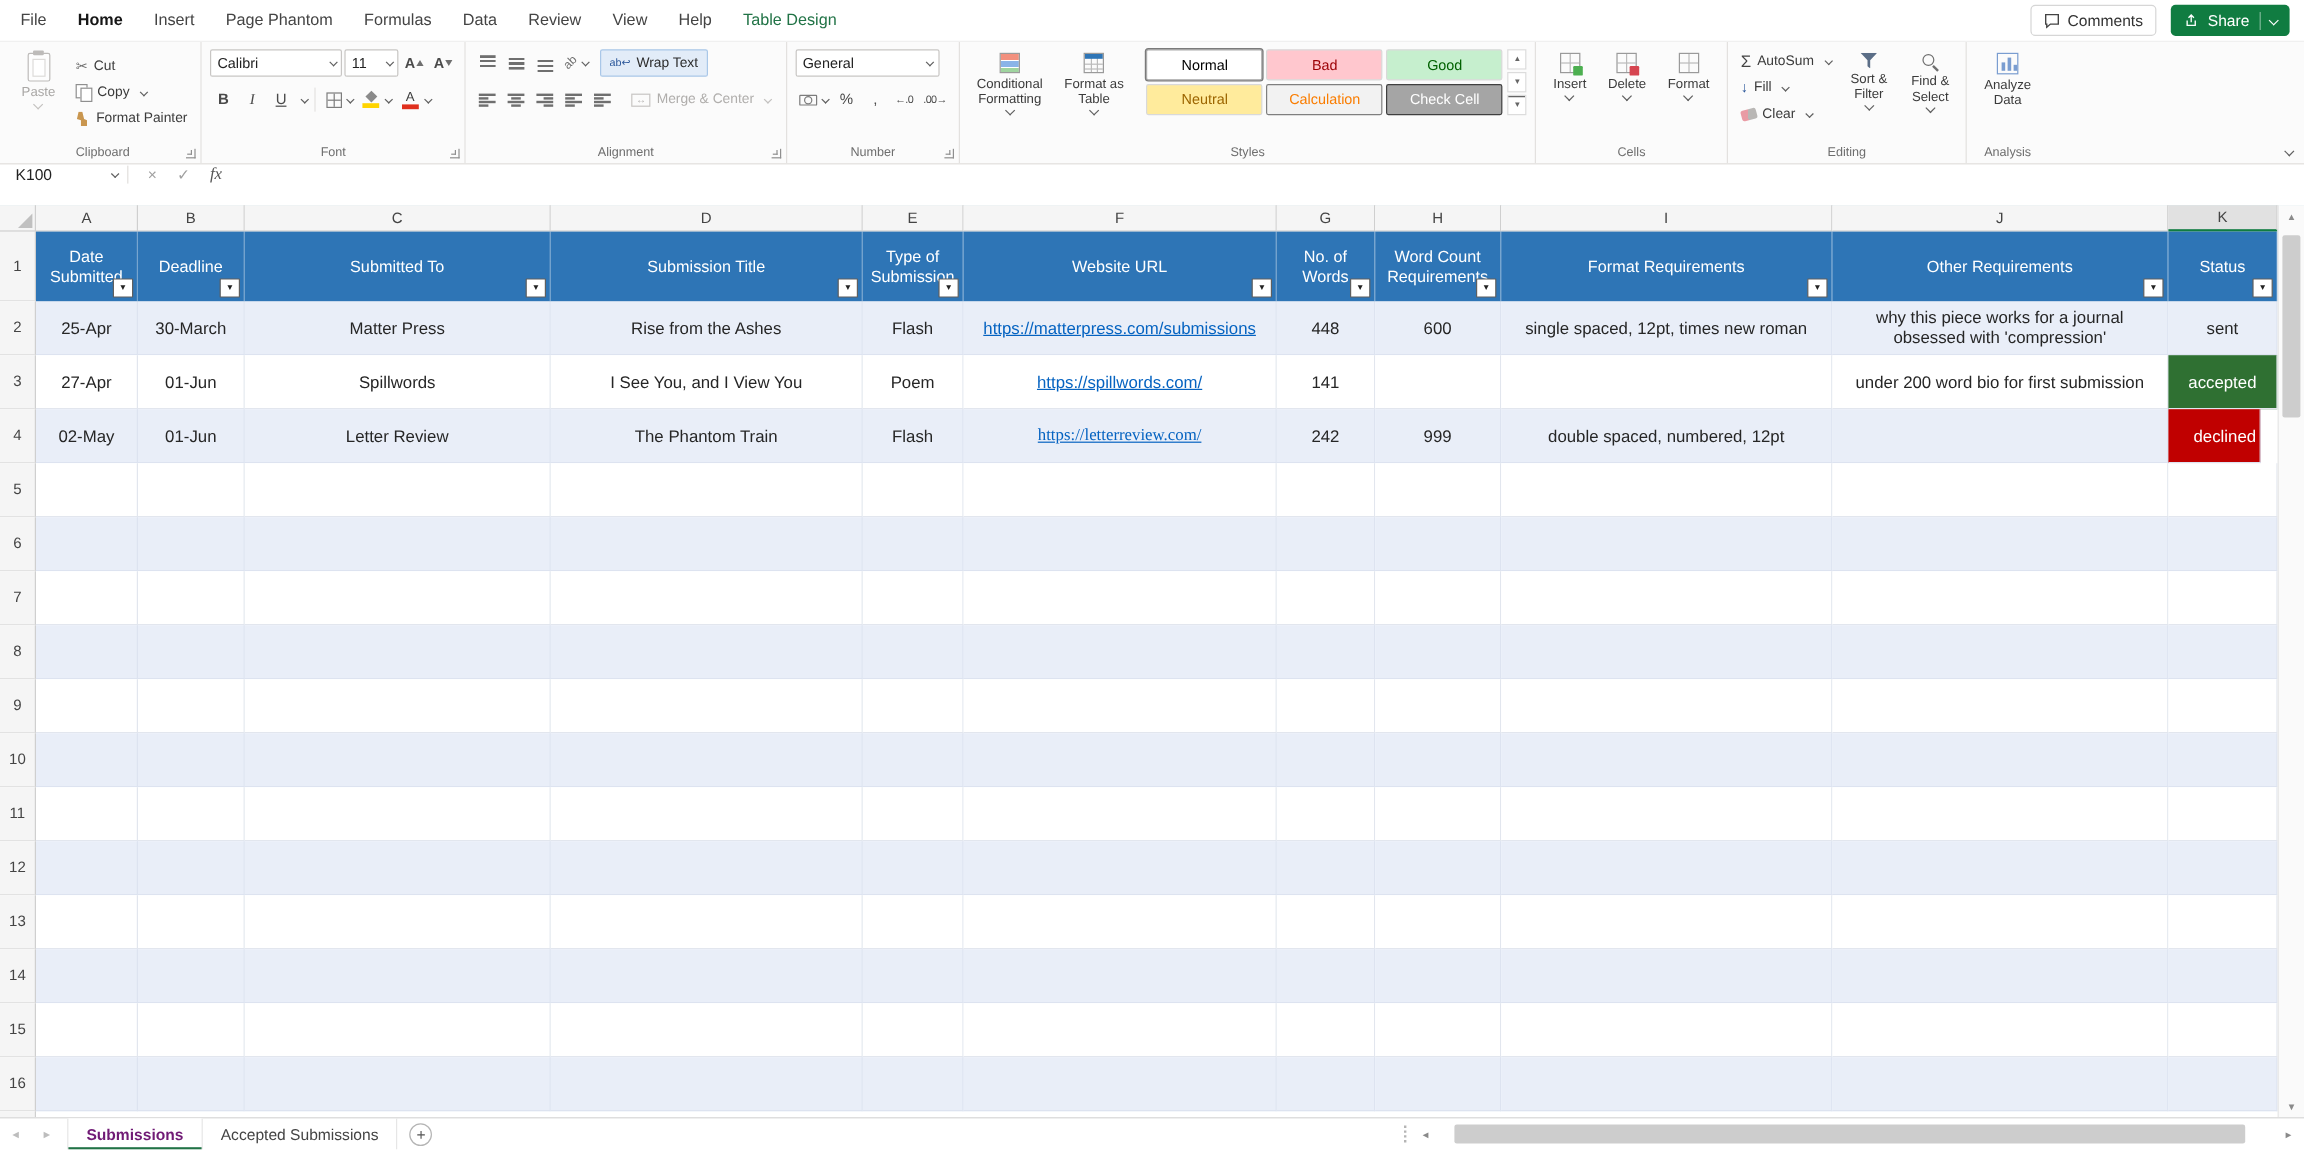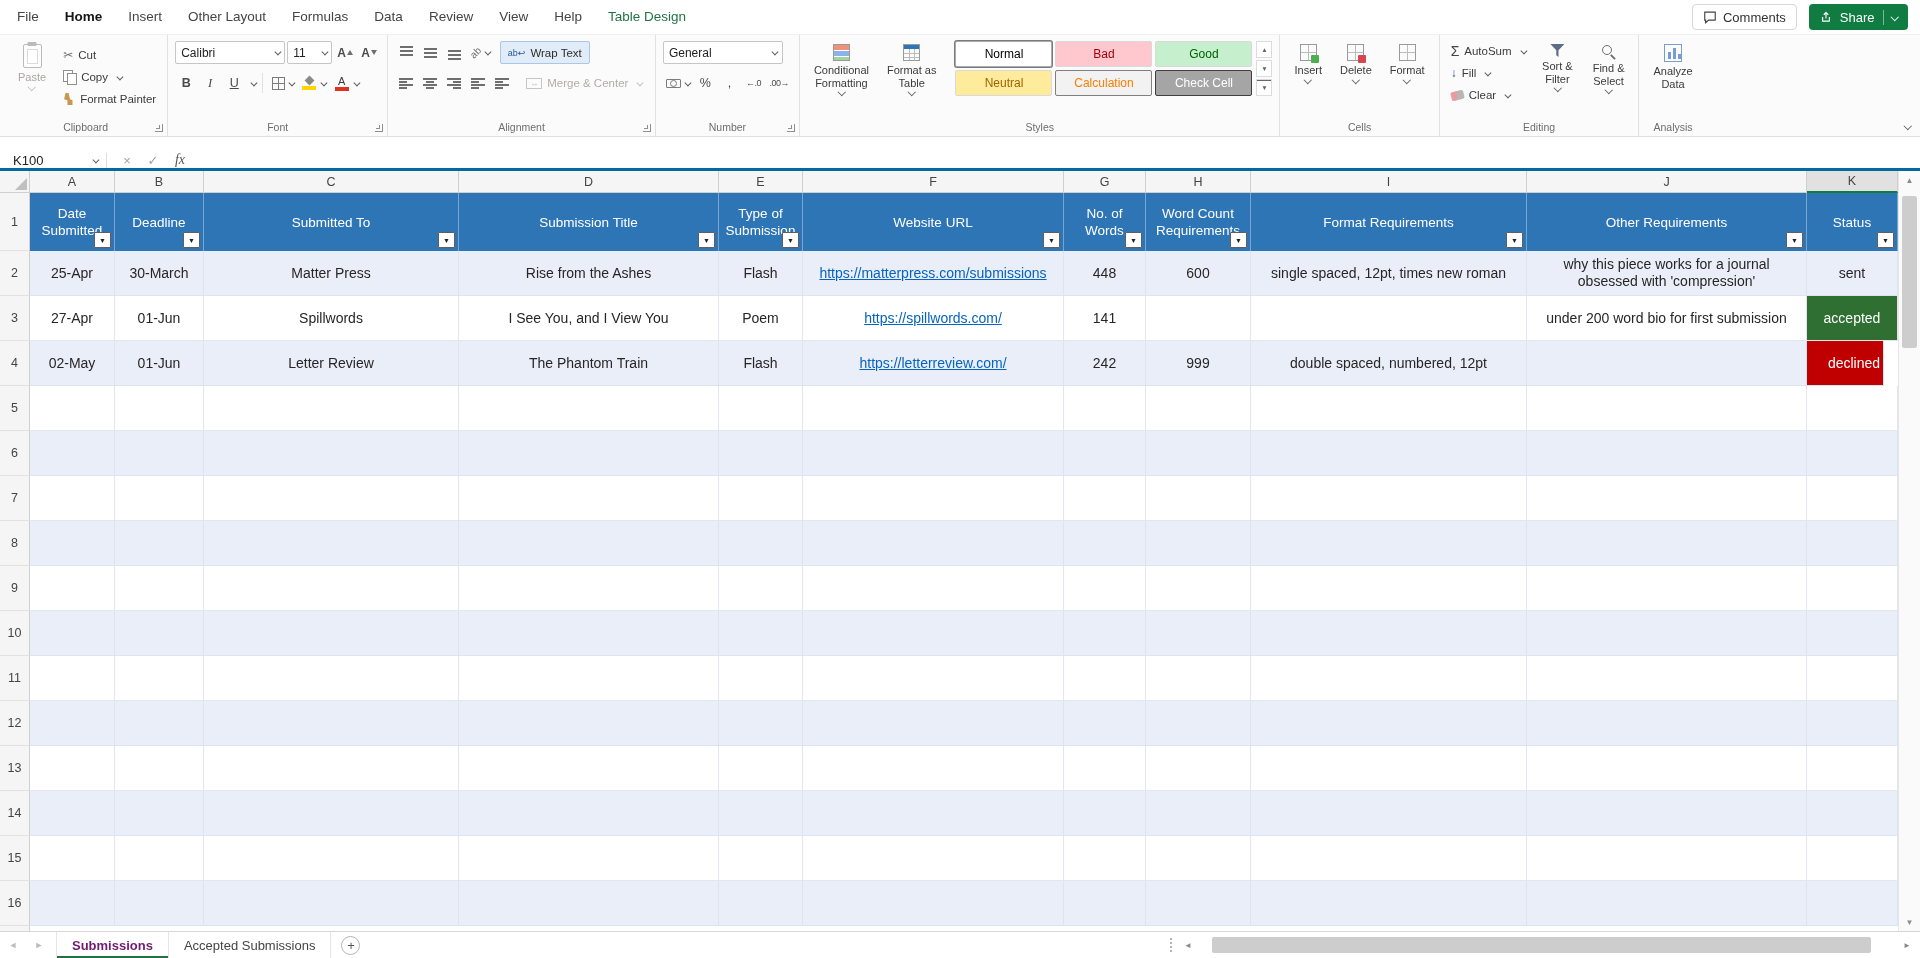--- a/index.html
+++ b/index.html
@@ -92,21 +92,21 @@
 .gallery-wrap{display:flex;margin-left:8px}
 .gallery{display:grid;grid-template-columns:repeat(3,97px);grid-auto-rows:26px;gap:3px}
 .style-chip{display:flex;align-items:center;justify-content:center;font-size:12px;border-radius:2px;overflow:hidden;white-space:nowrap}
 .style-chip.selected{box-shadow:0 0 0 1px #7a7a7a}
 .gal-arrows{display:flex;flex-direction:column;justify-content:space-between;margin-left:4px}
 .gbtn{width:16px;height:17px;border:1px solid #dcdcdc;background:#fff;font-size:6.5px;color:#666;display:flex;align-items:center;justify-content:center}
 .gbtn.more{box-shadow:inset 0 3px 0 -2px #666}
 .collapse-chev{position:absolute;right:10px;bottom:8px}
 
 
-.formulabar{position:absolute;top:138px;left:0;width:100%;height:36px;background:#fff;border-bottom:6px solid #0369a1;display:flex;align-items:flex-end}
+.formulabar{position:absolute;top:138px;left:0;width:100%;height:36px;background:#fff;border-bottom:3px solid #0369a1;display:flex;align-items:flex-start}
 .namebox{width:107px;display:flex;align-items:center;justify-content:space-between;padding:0 9px 0 13px;font-size:13px;color:#222;border-right:1px solid #e1dfdd}
 .fb-dots{width:7px;border-right:2px dotted #c8c6c4;margin:7px 0}
 .fb-btn{width:26px;display:flex;align-items:center;justify-content:center;font-size:13px;color:#a0a0a0}
 .fb-fx{width:28px;display:flex;align-items:center;justify-content:center;font-size:14px;color:#555;font-style:italic;font-family:"Liberation Serif",serif}
 .fb-input{flex:1;border-left:1px solid #e1dfdd;padding:0 8px;display:flex;align-items:center;font-size:13px}
 
 
 .grid{position:absolute;top:171px;left:0;width:100%;height:760px;background:#fff}
 .col-row{display:flex;height:22px}
 .corner{width:30px;height:22px;background:#f5f5f5;border-right:1px solid #cfcfcf;border-bottom:1px solid #cfcfcf;position:relative;flex:0 0 auto}
@@ -149,21 +149,21 @@
 .hthumb{position:absolute;top:5px;bottom:5px;left:14px;right:26px;background:#cdcdcd;border-radius:2px}
 </style>
 </head>
 <body>
 
 <div class="menubar">
   <div class="menu-tabs" id="menu-tabs">
       <div class="menu-tab">File</div>
       <div class="menu-tab active">Home</div>
       <div class="menu-tab">Insert</div>
-      <div class="menu-tab">Other Layout</div>
+      <div class="menu-tab">Page Phantom</div>
       <div class="menu-tab">Formulas</div>
       <div class="menu-tab">Data</div>
       <div class="menu-tab">Review</div>
       <div class="menu-tab">View</div>
       <div class="menu-tab">Help</div>
       <div class="menu-tab contextual">Table Design</div>
     </div>
   <div class="menu-right">
     <div class="comments-btn">
       <svg width="14" height="14" viewBox="0 0 16 16">
@@ -536,21 +536,21 @@
         <div class="cell" style="width: 280px;">under 200 word bio for first submission</div>
         <div class="cell status-accepted" style="width: 91px;">accepted</div>
       </div>
       <div class="grid-row band">
         <div class="row-num" style="height: 45px;">4</div>
         <div class="cell" style="width: 85px;">02-May</div>
         <div class="cell" style="width: 89px;">01-Jun</div>
         <div class="cell" style="width: 255px;">Letter Review</div>
         <div class="cell" style="width: 260px;">The Phantom Train</div>
         <div class="cell" style="width: 84px;">Flash</div>
-        <div class="cell" style="width: 261px;">
+        <div class="cell" style="width: 261px; font-family: Liberation Serif, serif;">
           <span class="cell-link">https://letterreview.com/</span>
         </div>
         <div class="cell" style="width: 82px;">242</div>
         <div class="cell" style="width: 105px; text-align: right;">999</div>
         <div class="cell" style="width: 276px;">double spaced, numbered, 12pt</div>
         <div class="cell" style="width: 280px;"></div>
         <div class="cell status-declined" style="width: 77px; padding-left: 24px;">declined</div>
       </div>
       <div class="grid-row">
         <div class="row-num" style="height: 45px;">5</div>

